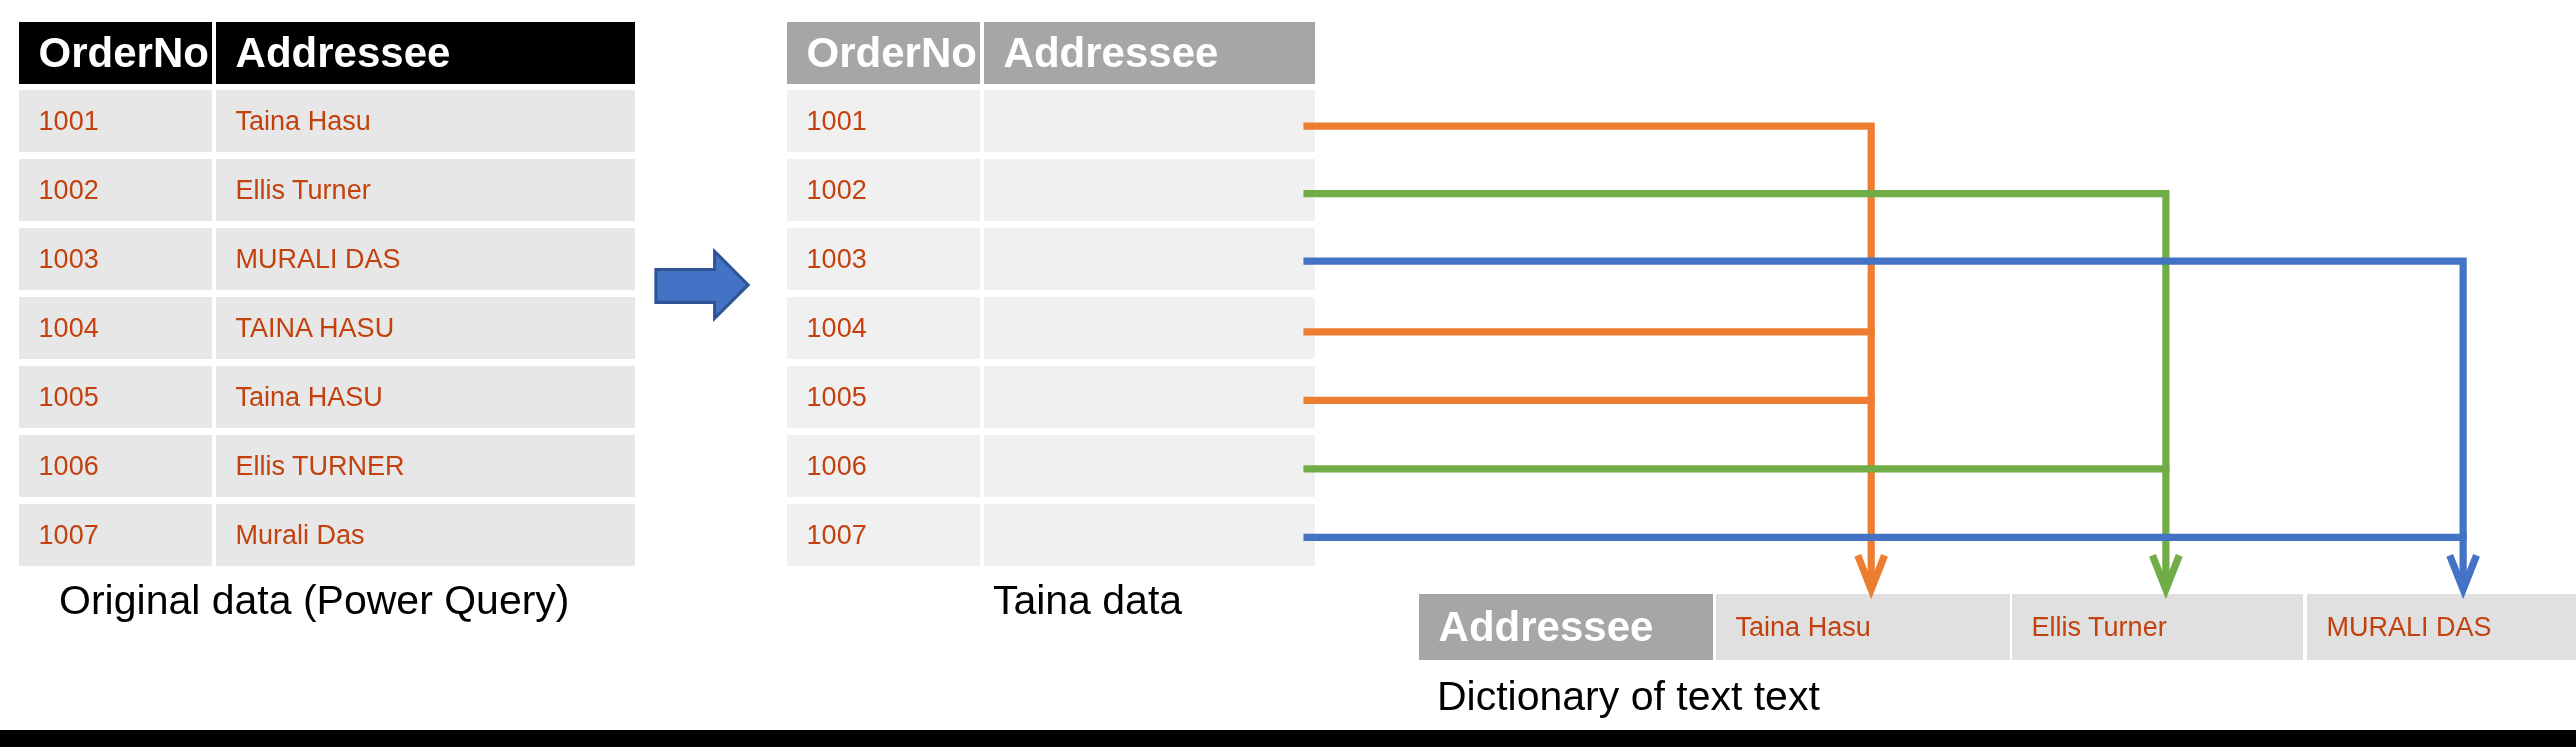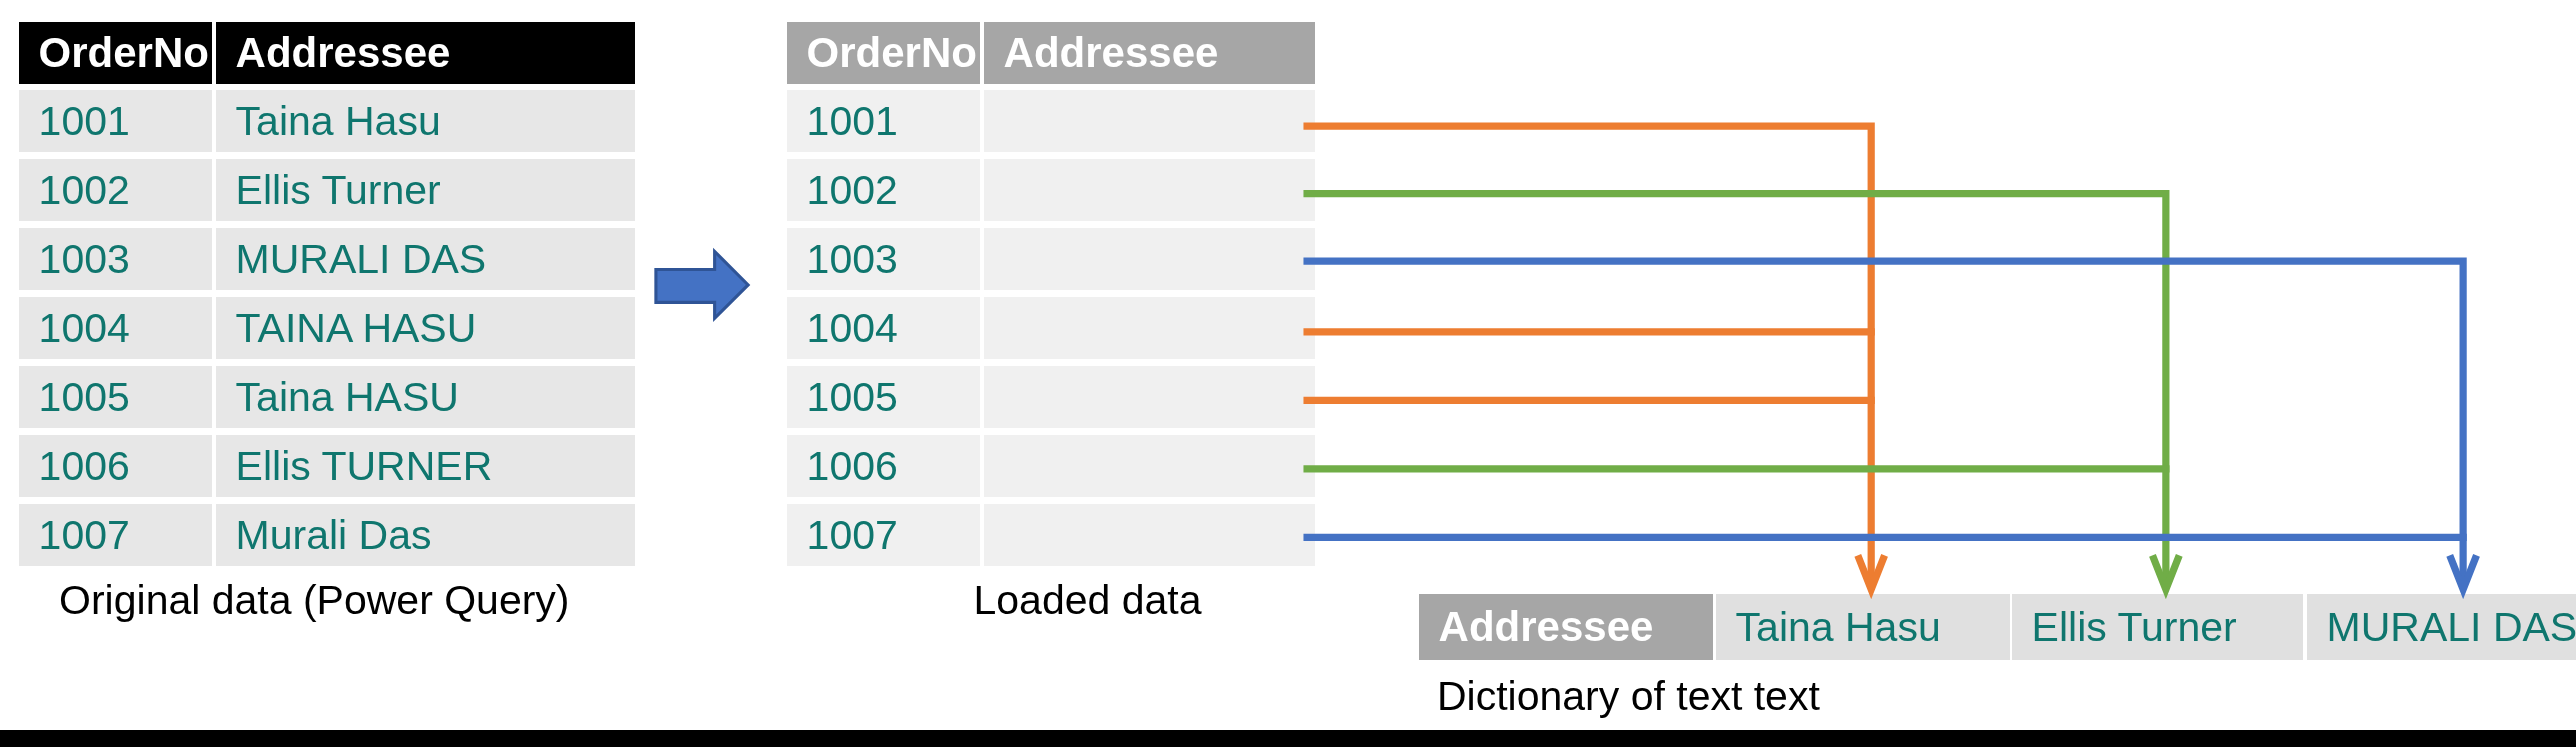--- a/index.html
+++ b/index.html
@@ -11,22 +11,22 @@
     overflow:hidden;
     font-family:"Liberation Sans", sans-serif;
   }
   .grp{display:contents;}
   .cell{
     position:absolute;
     display:flex;
     align-items:center;
     box-sizing:border-box;
     padding-left:19.6px;
-    font-size:41px;
-    color:#0f766e;
+    font-size:27px;
+    color:#c2410c;
     white-space:nowrap;
     overflow:hidden;
   }
   .hdr{
     font-weight:bold;
     color:#ffffff;
     font-size:42px;
   }
   .hdr-black{background:#000000;}
   .hdr-gray{background:#A6A6A6;}
@@ -108,21 +108,21 @@
 
     <div class="cell row-mid" style="left:787px;top:366px;width:193px;height:62px;">1005</div>
     <div class="cell row-mid" style="left:984px;top:366px;width:331px;height:62px;"></div>
 
     <div class="cell row-mid" style="left:787px;top:435px;width:193px;height:62px;">1006</div>
     <div class="cell row-mid" style="left:984px;top:435px;width:331px;height:62px;"></div>
 
     <div class="cell row-mid" style="left:787px;top:504px;width:193px;height:62px;">1007</div>
     <div class="cell row-mid" style="left:984px;top:504px;width:331px;height:62px;"></div>
 
-    <div class="cap cap-center" style="left:787px;top:577px;width:601px;height:46px;">Loaded data</div>
+    <div class="cap cap-center" style="left:787px;top:577px;width:601px;height:46px;">Taina data</div>
   </div>
 
   
   <div class="grp">
     <div class="cell hdr hdr-gray" style="left:1419px;top:594px;width:294px;height:66px;">Addressee</div>
     <div class="cell row-dict" style="left:1716px;top:594px;width:294px;height:66px;">Taina Hasu</div>
     <div class="cell row-dict" style="left:2012px;top:594px;width:291px;height:66px;">Ellis Turner</div>
     <div class="cell row-dict" style="left:2307px;top:594px;width:294px;height:66px;">MURALI DAS</div>
     <div class="cap" style="left:1437px;top:670px;width:773px;height:52px;">Dictionary of text text</div>
   </div>

